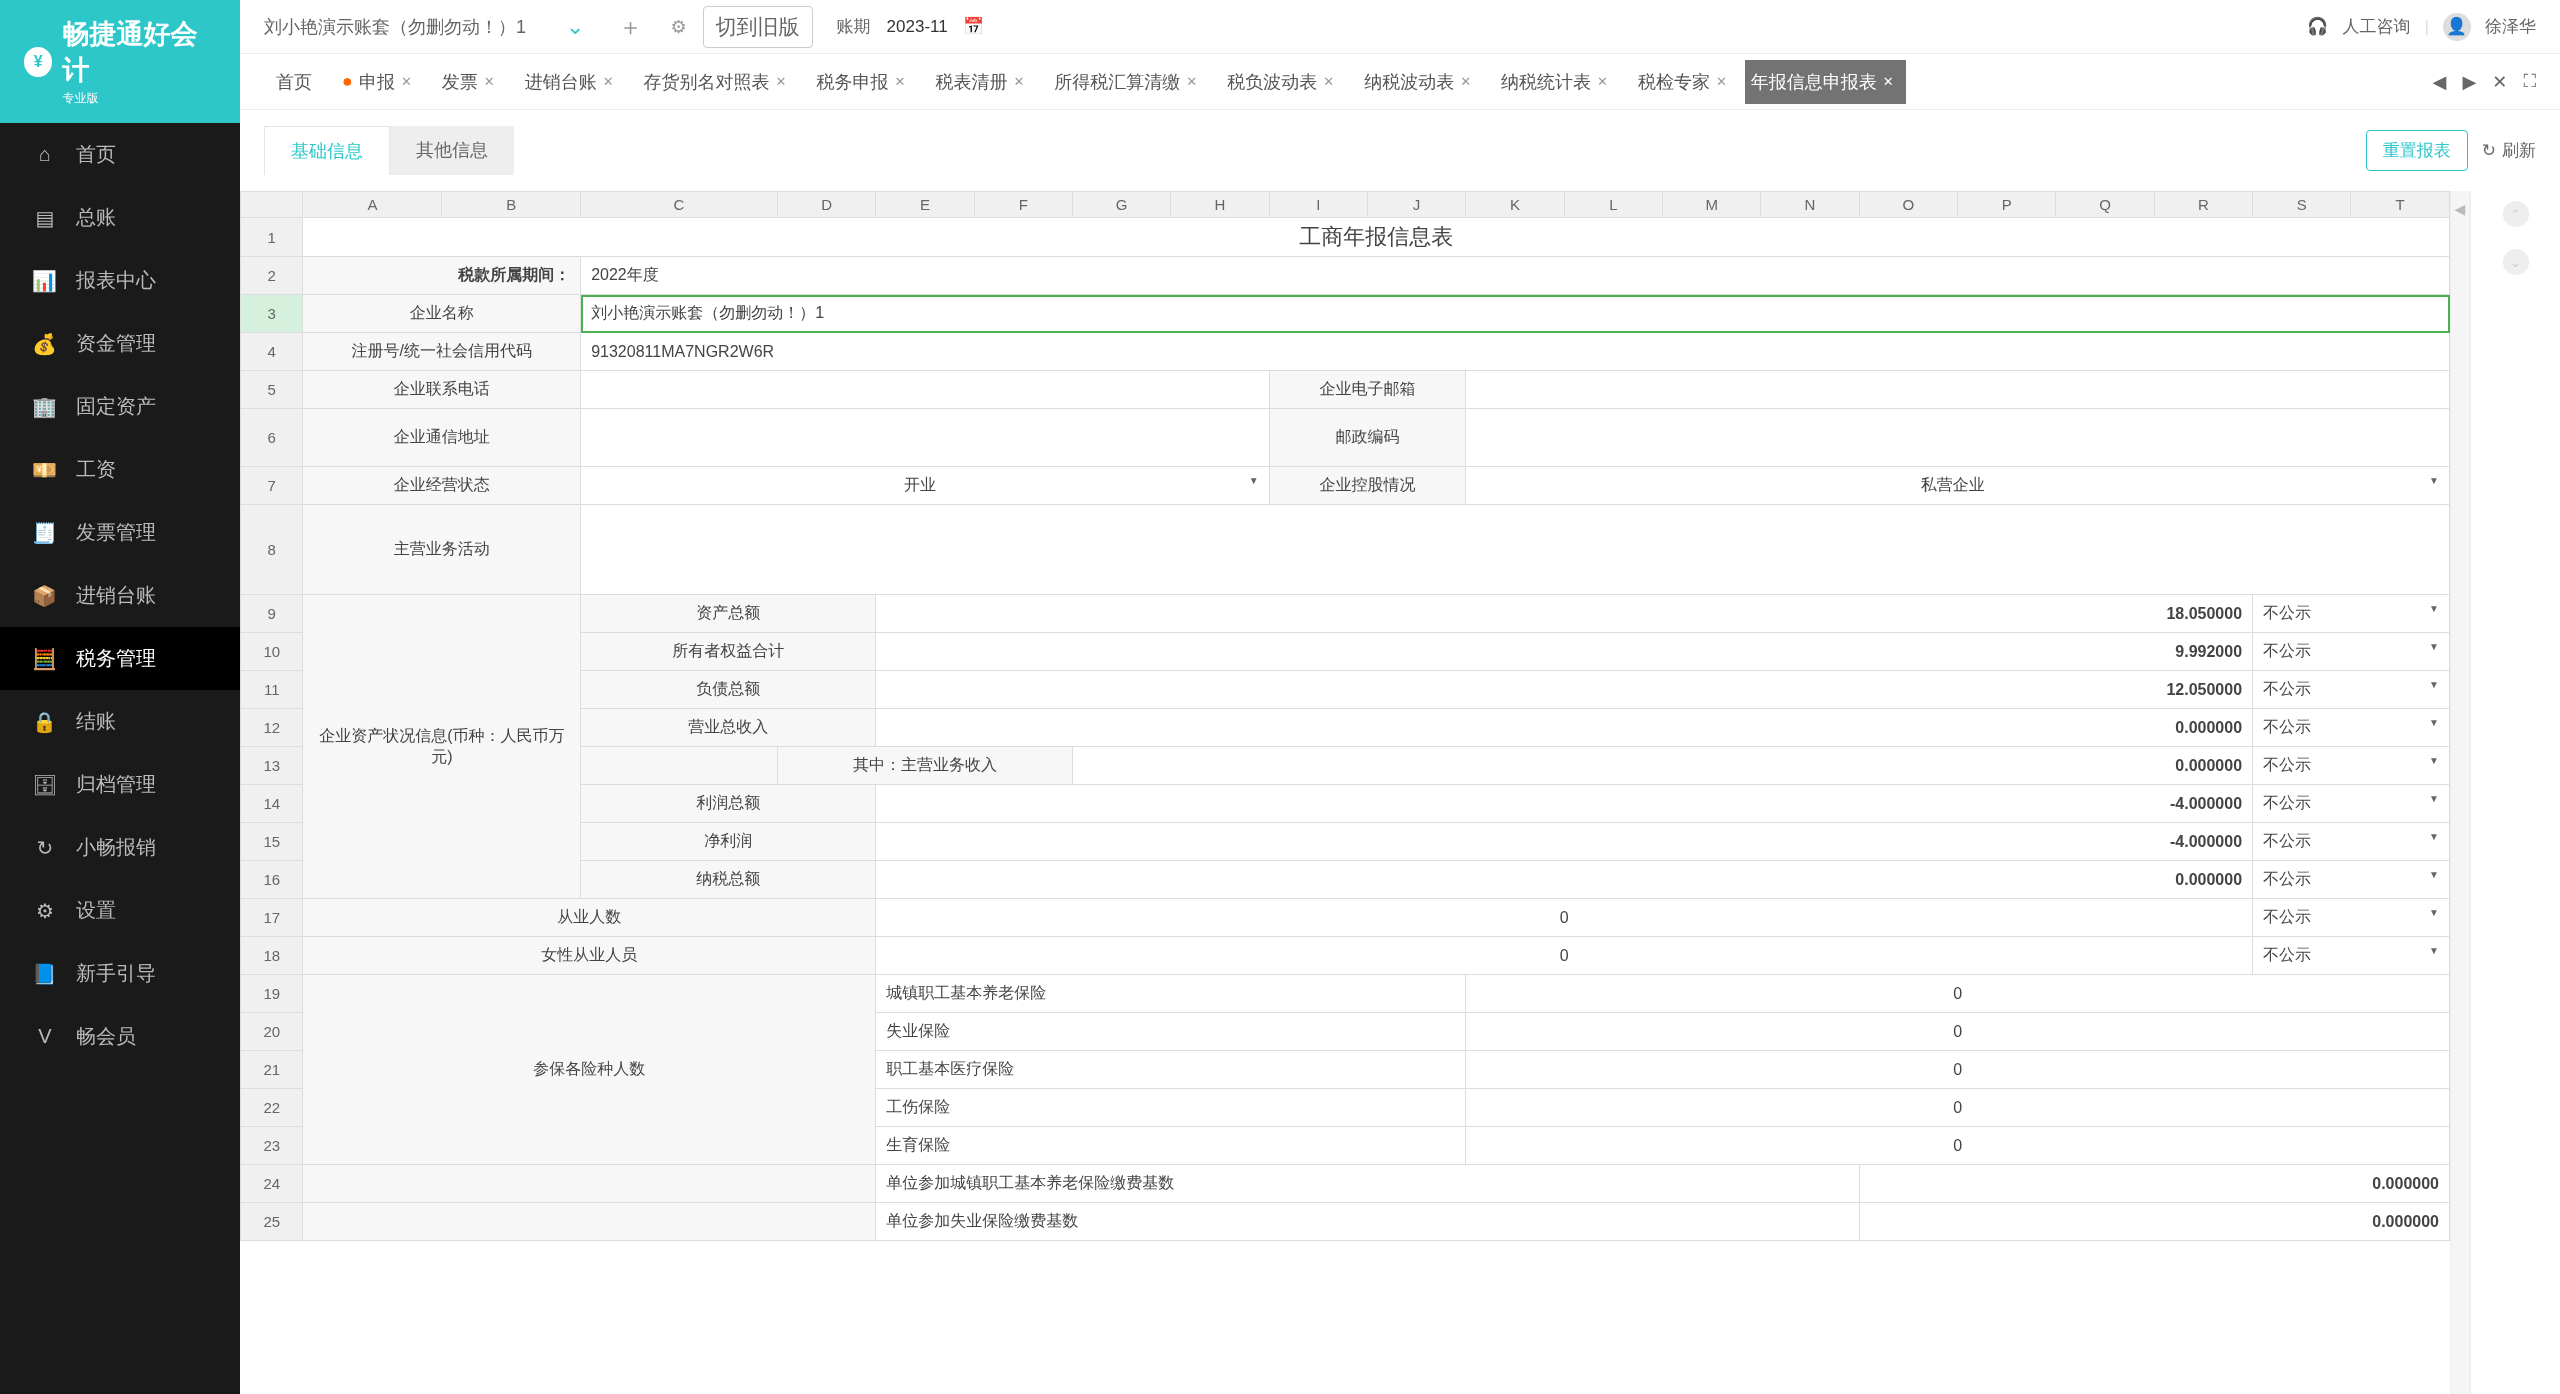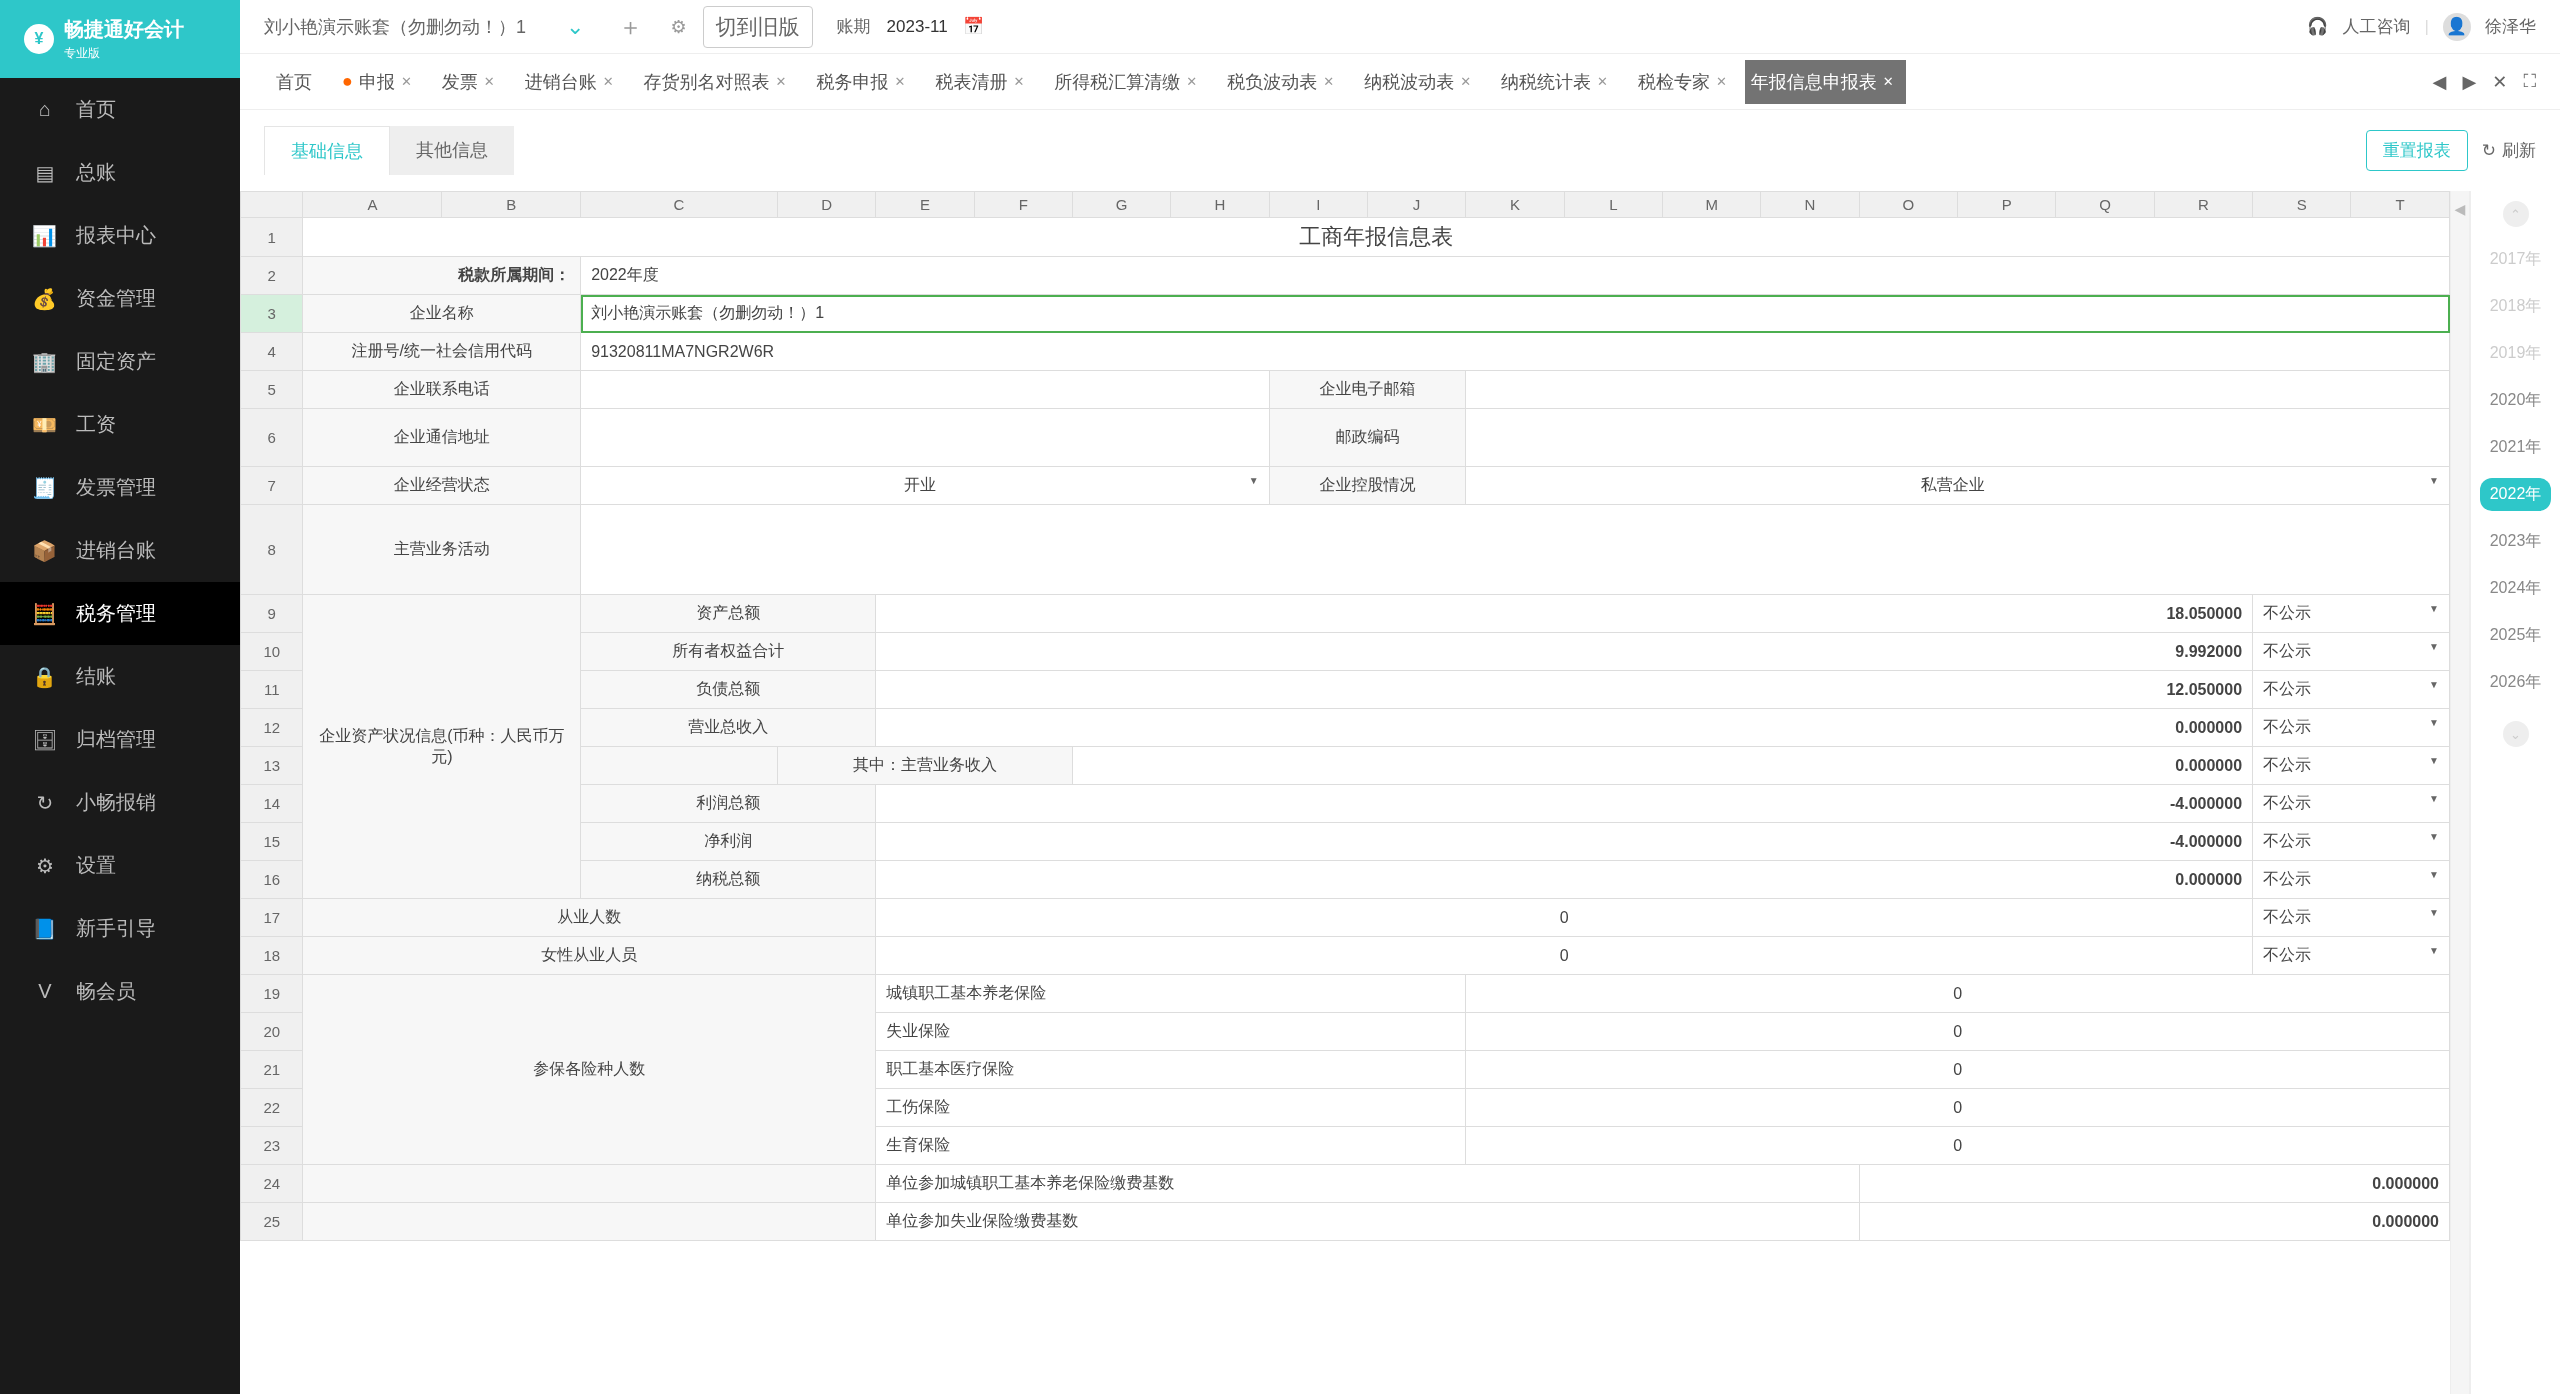--- a/index.html
+++ b/index.html
@@ -3,21 +3,21 @@
 <meta charset="utf-8">
 <style>
 * { box-sizing: border-box; margin: 0; padding: 0; }
 body { font-family: "Microsoft YaHei", -apple-system, sans-serif; font-size: 13px; color: #333; background: #fff; width: 2560px; height: 1394px; overflow: hidden; transform-origin: top left; }
 .app { display: flex; height: 100%; }
 
 
 .sidebar { width: 240px; background: #1a1a1a; color: #aaa; display: flex; flex-direction: column; }
 .logo { background: #2ec7c9; color: #fff; padding: 16px 24px; display: flex; align-items: center; gap: 10px; }
 .logo-icon { width: 30px; height: 30px; background: #fff; border-radius: 50%; display: flex; align-items: center; justify-content: center; color: #2ec7c9; font-weight: bold; font-size: 16px; }
-.logo-text { font-size: 20px; font-weight: 600; }
+.logo-text { font-size: 27px; font-weight: 600; }
 .logo-sub { font-size: 12px; margin-top: 2px; }
 .nav-item { display: flex; align-items: center; gap: 18px; padding: 18px 32px; cursor: pointer; color: #bbb; font-size: 20px; }
 .nav-item.active { background: #000; color: #fff; }
 .nav-icon { width: 26px; height: 26px; display: flex; align-items: center; justify-content: center; font-size: 20px; }
 
 
 .main { flex: 1; display: flex; flex-direction: column; background: #f5f5f5; }
 
 
 .topbar { background: #fff; height: 54px; display: flex; align-items: center; padding: 0 24px; gap: 16px; border-bottom: 1px solid #eee; }
@@ -440,29 +440,17 @@
     <td class="cell label" colspan="4" rowspan="1"></td>
     <td class="cell" colspan="10">单位参加失业保险缴费基数</td>
     <td class="cell num" colspan="6">0.000000</td>
               </tr>
             </tbody>
         </table>
       </div>
       <div class="collapse-handle">◀</div>
       <div class="yearpanel">
         <div class="arrow">⌃</div>
-        <div id="year-list" style="display:flex;flex-direction:column;gap:14px;margin-top:8px;">
-            <div class="year disabled">2017年</div>
-            <div class="year disabled">2018年</div>
-            <div class="year disabled">2019年</div>
-            <div class="year">2020年</div>
-            <div class="year">2021年</div>
-            <div class="year active">2022年</div>
-            <div class="year">2023年</div>
-            <div class="year">2024年</div>
-            <div class="year">2025年</div>
-            <div class="year">2026年</div>
-          </div>
         <div class="arrow" style="margin-top:14px">⌄</div>
       </div>
     </div>
   </div>
 </div>
 
 </body></html>

